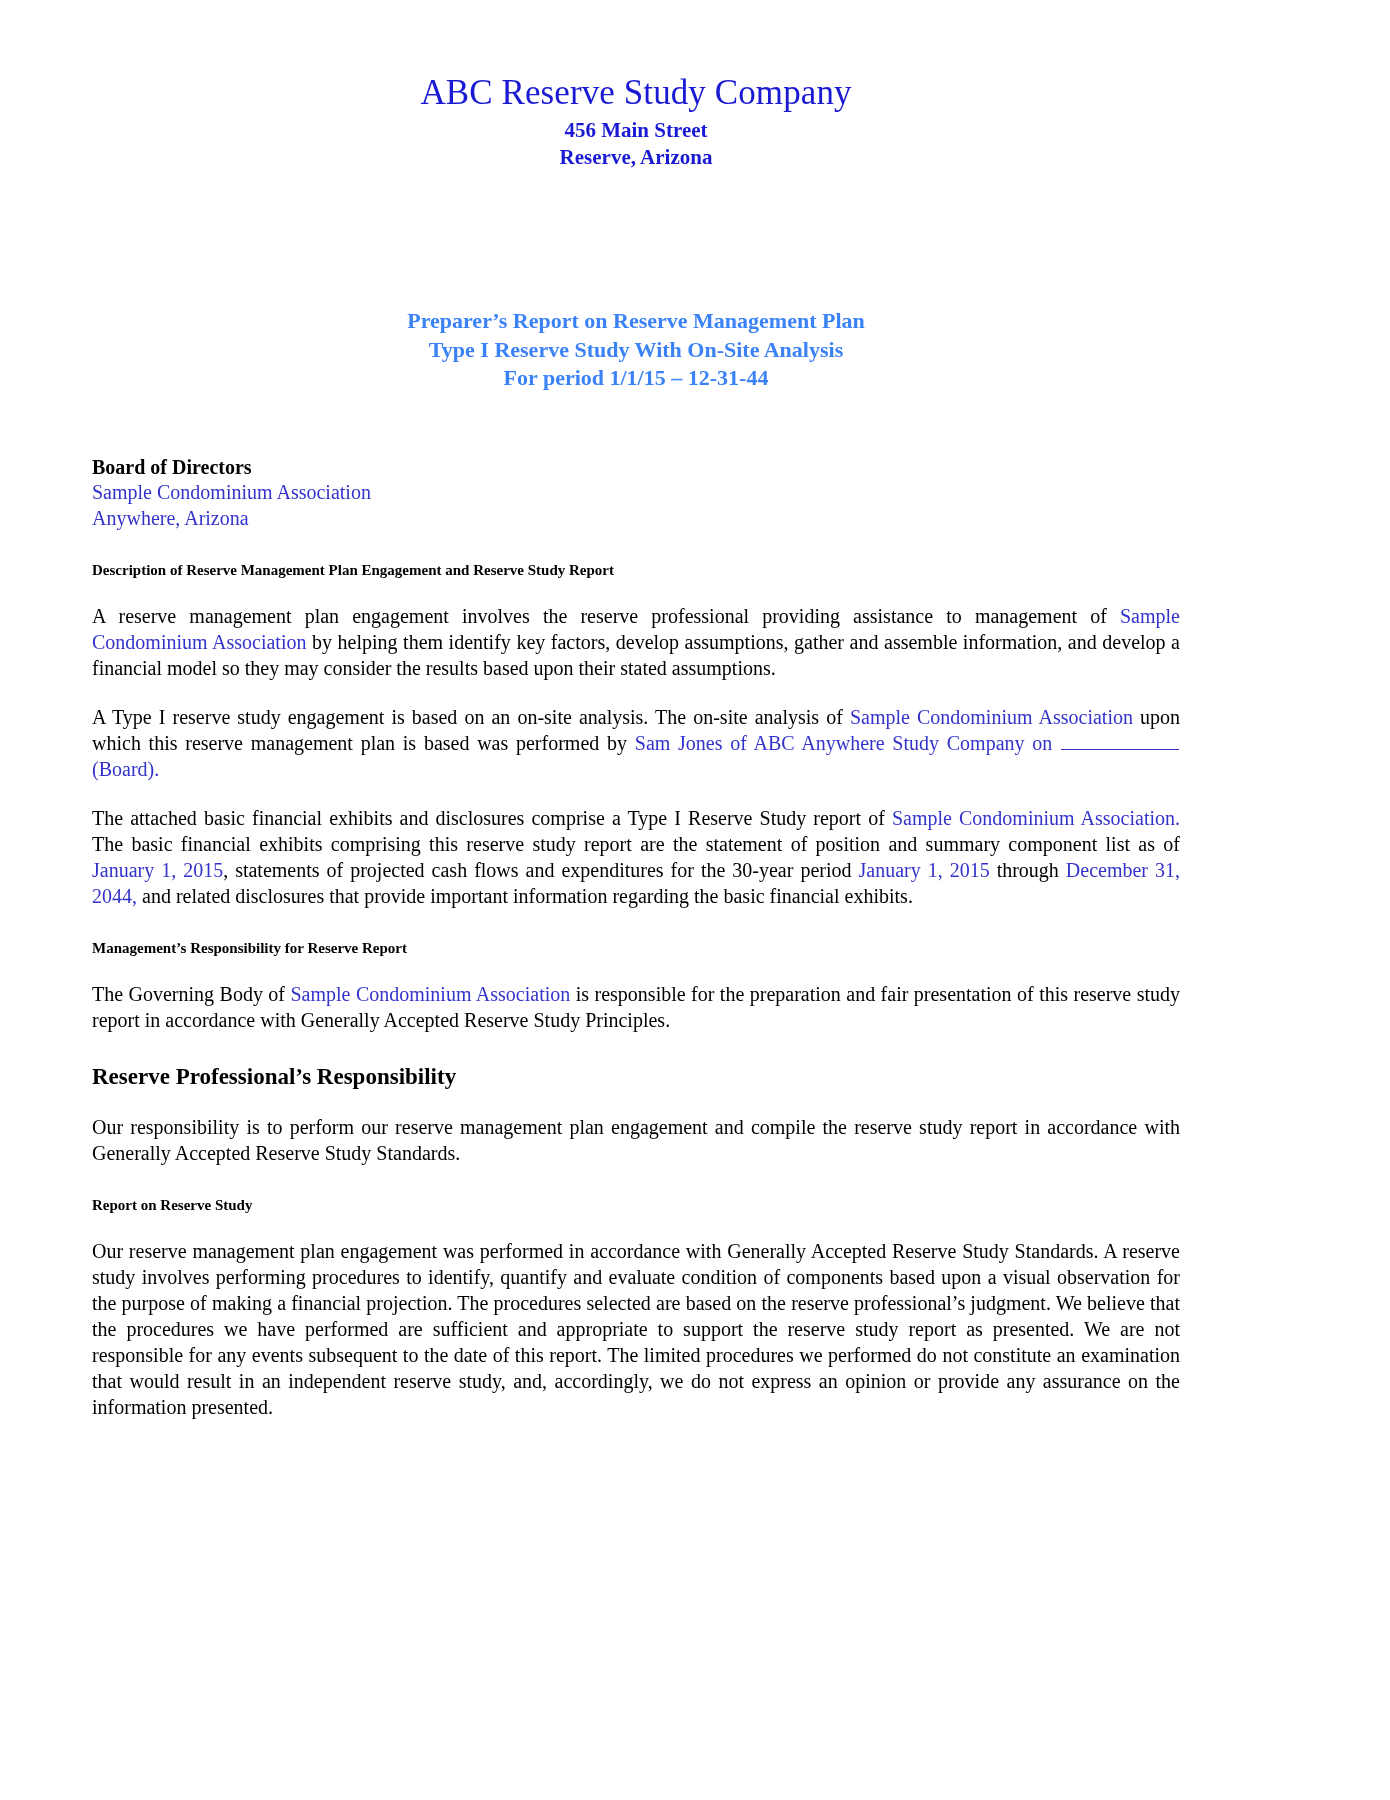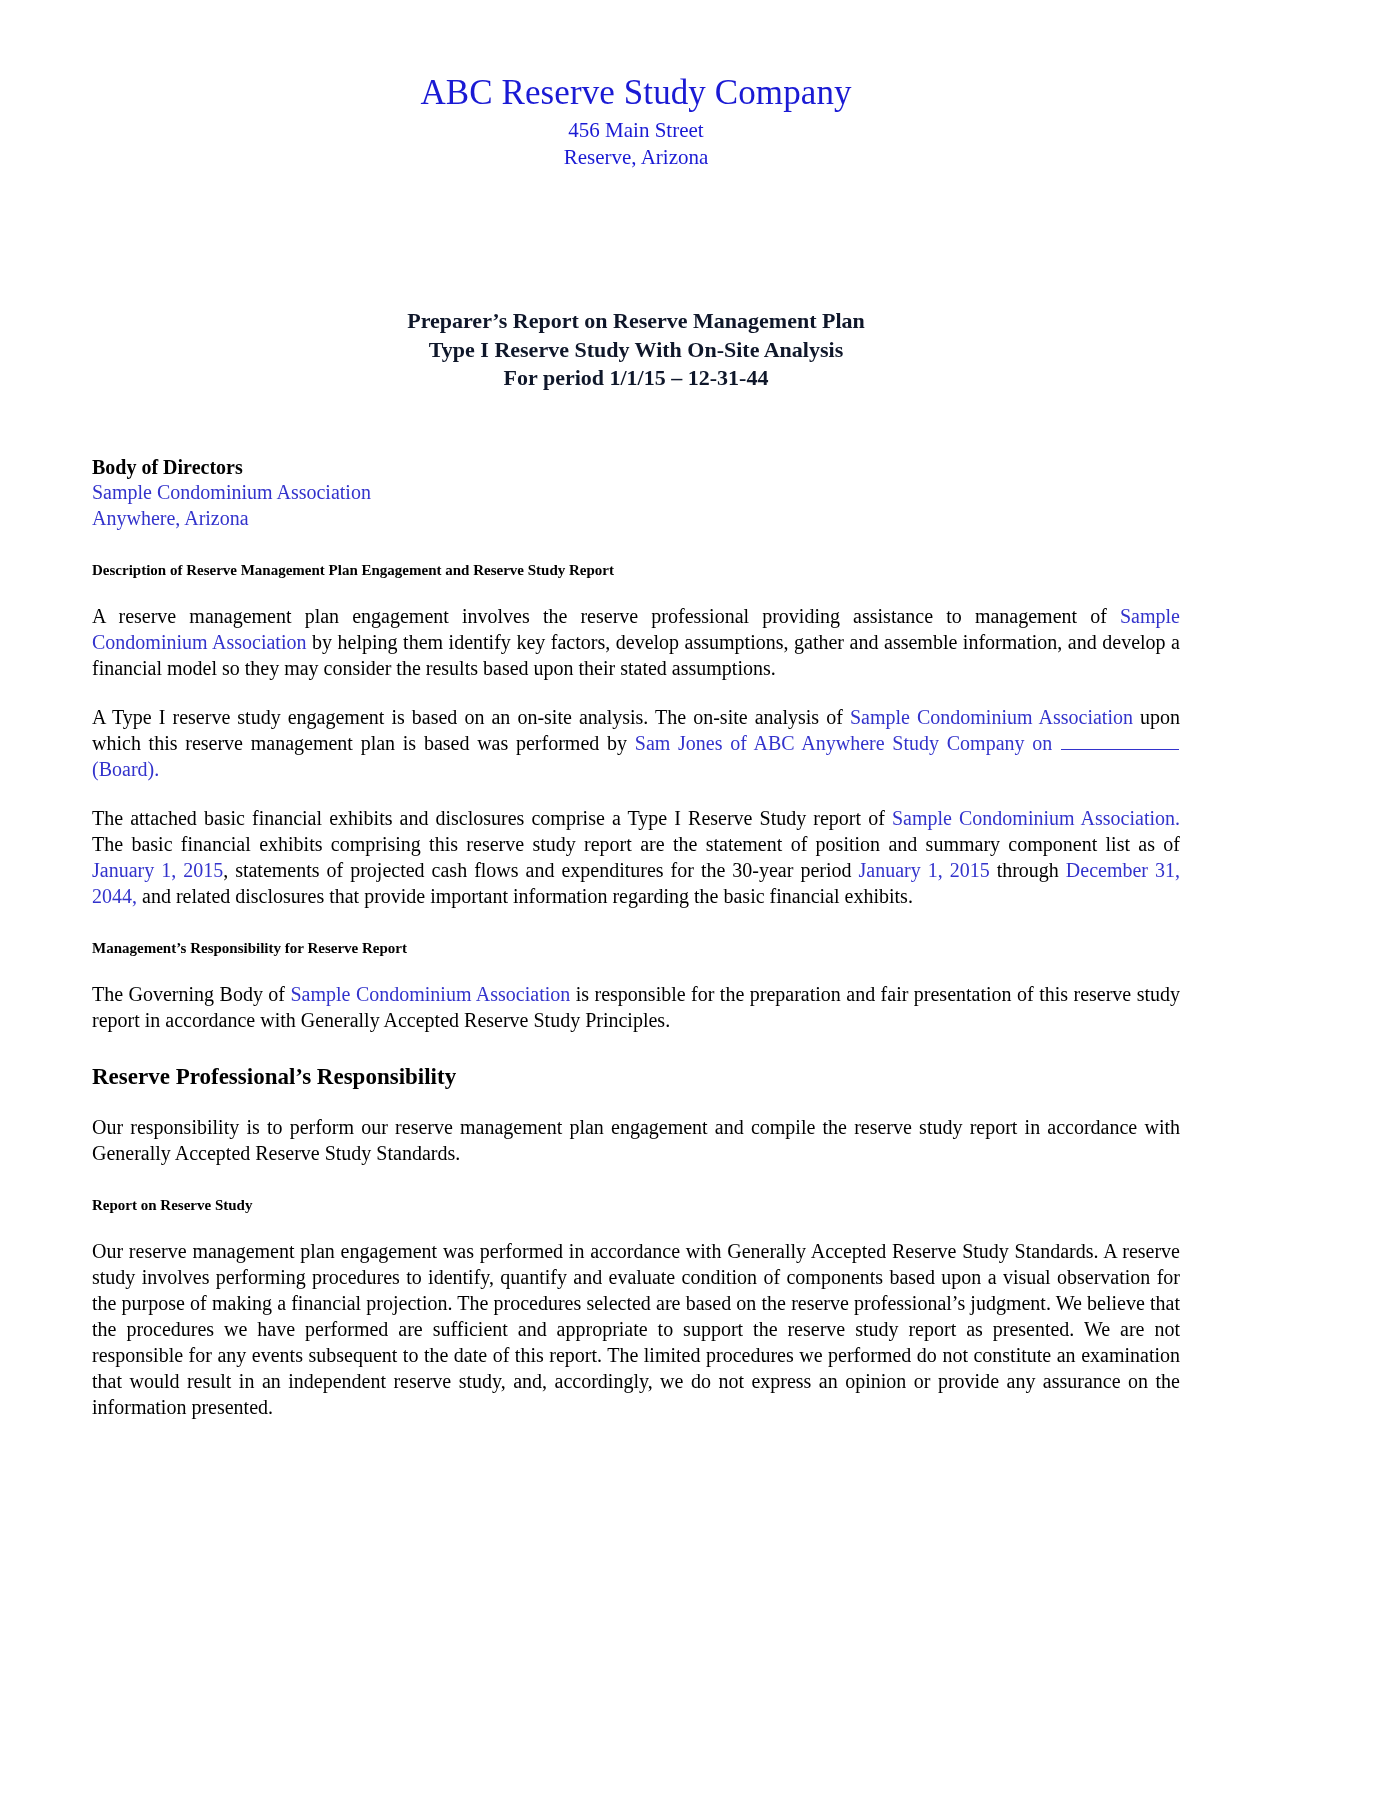--- a/index.html
+++ b/index.html
@@ -34,35 +34,35 @@
     line-height: 1.18;
     color: #1a1ad4;
     font-weight: normal;
     margin: 0 0 4px 0;
     letter-spacing: 0.1px;
   }
   .company-addr {
     font-size: 21px;
     line-height: 1.28;
     color: #1a1ad4;
-    font-weight: normal;
+    font-weight: bold;
     margin: 0;
   }
 
   
   .title-block {
     text-align: center;
     margin: 0;
     padding-top: 136px;
   }
   .title-line {
     font-size: 22px;
     line-height: 1.30;
     font-weight: bold;
-    color: #0f172a;
+    color: #3b82f6;
     margin: 0;
   }
 
   
   .addressee {
     margin: 0;
     padding-top: 62px;
   }
   .addressee .bold-black {
     font-size: 20px;
@@ -120,21 +120,21 @@
     <div class="company-addr">Reserve, Arizona</div>
   </header>
 
   <div class="title-block">
     <div class="title-line">Preparer’s Report on Reserve Management Plan</div>
     <div class="title-line">Type I Reserve Study With On-Site Analysis</div>
     <div class="title-line">For period 1/1/15 – 12-31-44</div>
   </div>
 
   <div class="addressee">
-    <div class="bold-black">Body of Directors</div>
+    <div class="bold-black">Board of Directors</div>
     <div class="blue-line">Sample Condominium Association</div>
     <div class="blue-line">Anywhere, Arizona</div>
   </div>
 
   <h2 class="section-heading">Description of Reserve Management Plan Engagement and Reserve Study Report</h2>
 
   <p class="body-par">
     <span>A reserve management plan engagement involves the reserve professional providing assistance to management of </span><span class="blue">Sample Condominium Association</span><span> by helping them identify key factors, develop assumptions, gather and assemble information, and develop a financial model so they may consider the results based upon their stated assumptions.</span>
   </p>
 

